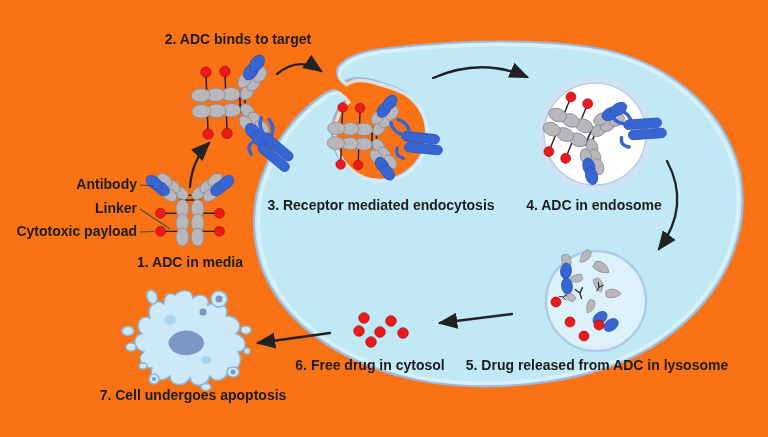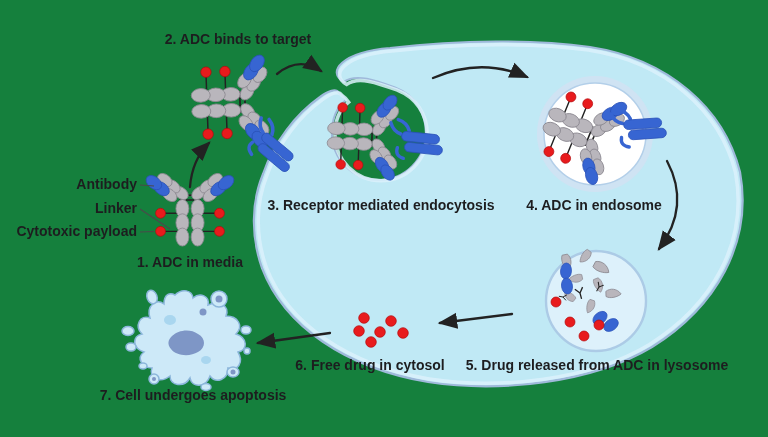--- a/index.html
+++ b/index.html
@@ -1,16 +1,16 @@
 <!DOCTYPE html>
 <html><head>
 <meta charset="utf-8">
 <style>
   html,body{margin:0;padding:0;background:#fff;}
-  .canvas{position:relative;width:768px;height:437px;background:#15803d;overflow:hidden;
+  .canvas{position:relative;width:768px;height:437px;background:#f97316;overflow:hidden;
           font-family:"Liberation Sans",sans-serif;}
   svg{display:block;}
   text{font-family:"Liberation Sans",sans-serif;font-weight:700;fill:#1d1d1f;}
   .step-label{font-size:14px;}
   .part-label{font-size:14px;}
 </style>
 </head>
 <body>
 
 <div class="canvas">

